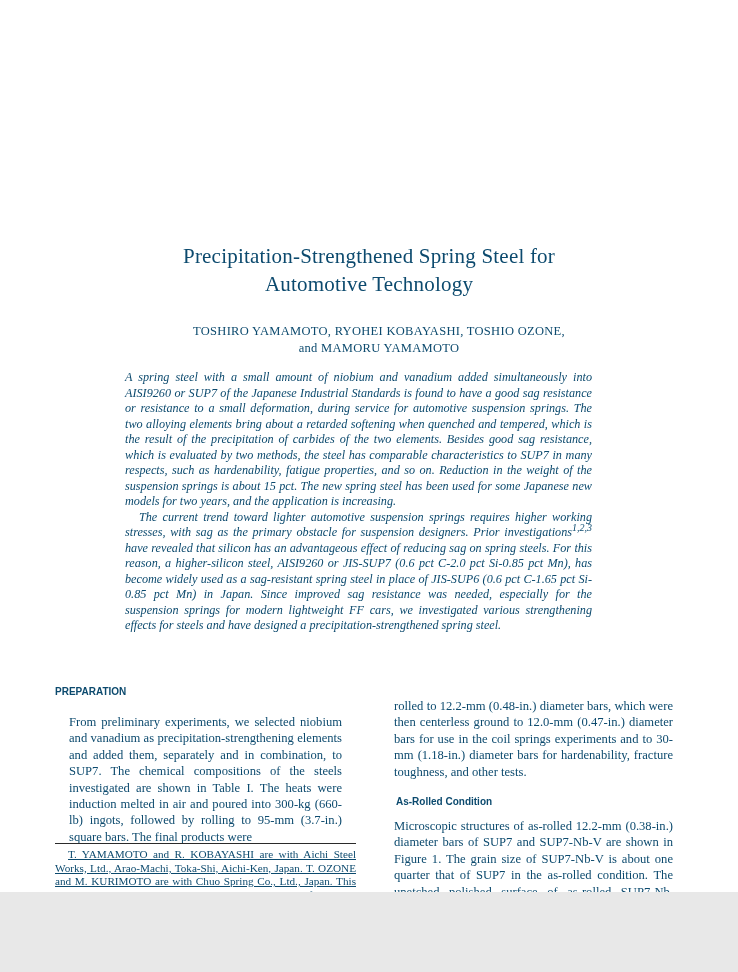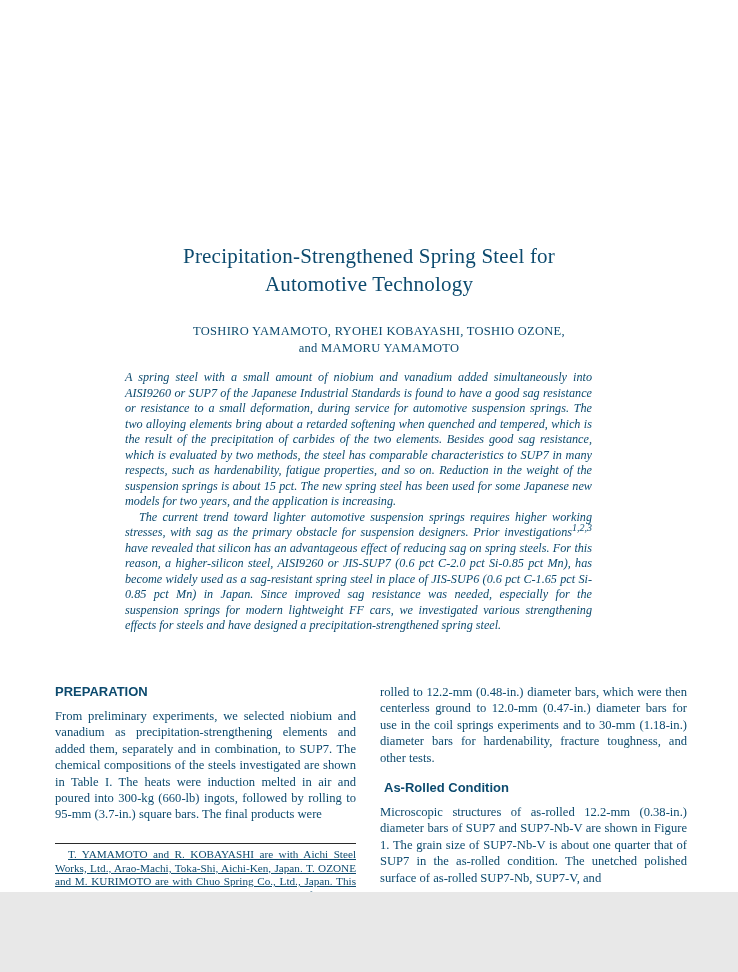--- a/index.html
+++ b/index.html
@@ -63,34 +63,34 @@
     line-height: 0;
   }
 
   
   .col {
     position: absolute;
     font-size: 12.6px;
     line-height: 16.4px;
     text-align: justify;
   }
-  .col p { margin: 0; }
+  .col p { margin: 14px; }
   .col-left  { top: 684px; left: 55px;  width: 301px; }
   .col-right { top: 684px; left: 380px; width: 307px; }
 
   .section-heading {
     margin: 0 0 8px 0;
     font-family: "Liberation Sans", sans-serif;
-    font-size: 13px;
+    font-size: 10px;
     font-weight: bold;
     line-height: 16px;
     text-align: left;
   }
   .col-right .results-heading { margin: 14px 0 0 0; }
-  .col-right .sub-heading     { margin: 14px 0 0 4px; }
+  .col-right .sub-heading     { margin: 14px 0 0 16px; }
   .col-right .para2           { margin-top: 8px; }
 
   
   .footnote {
     position: absolute;
     top: 843px;
     left: 55px;
     width: 301px;
     border-top: 1px solid #2a2a2a;
     padding-top: 4px;

